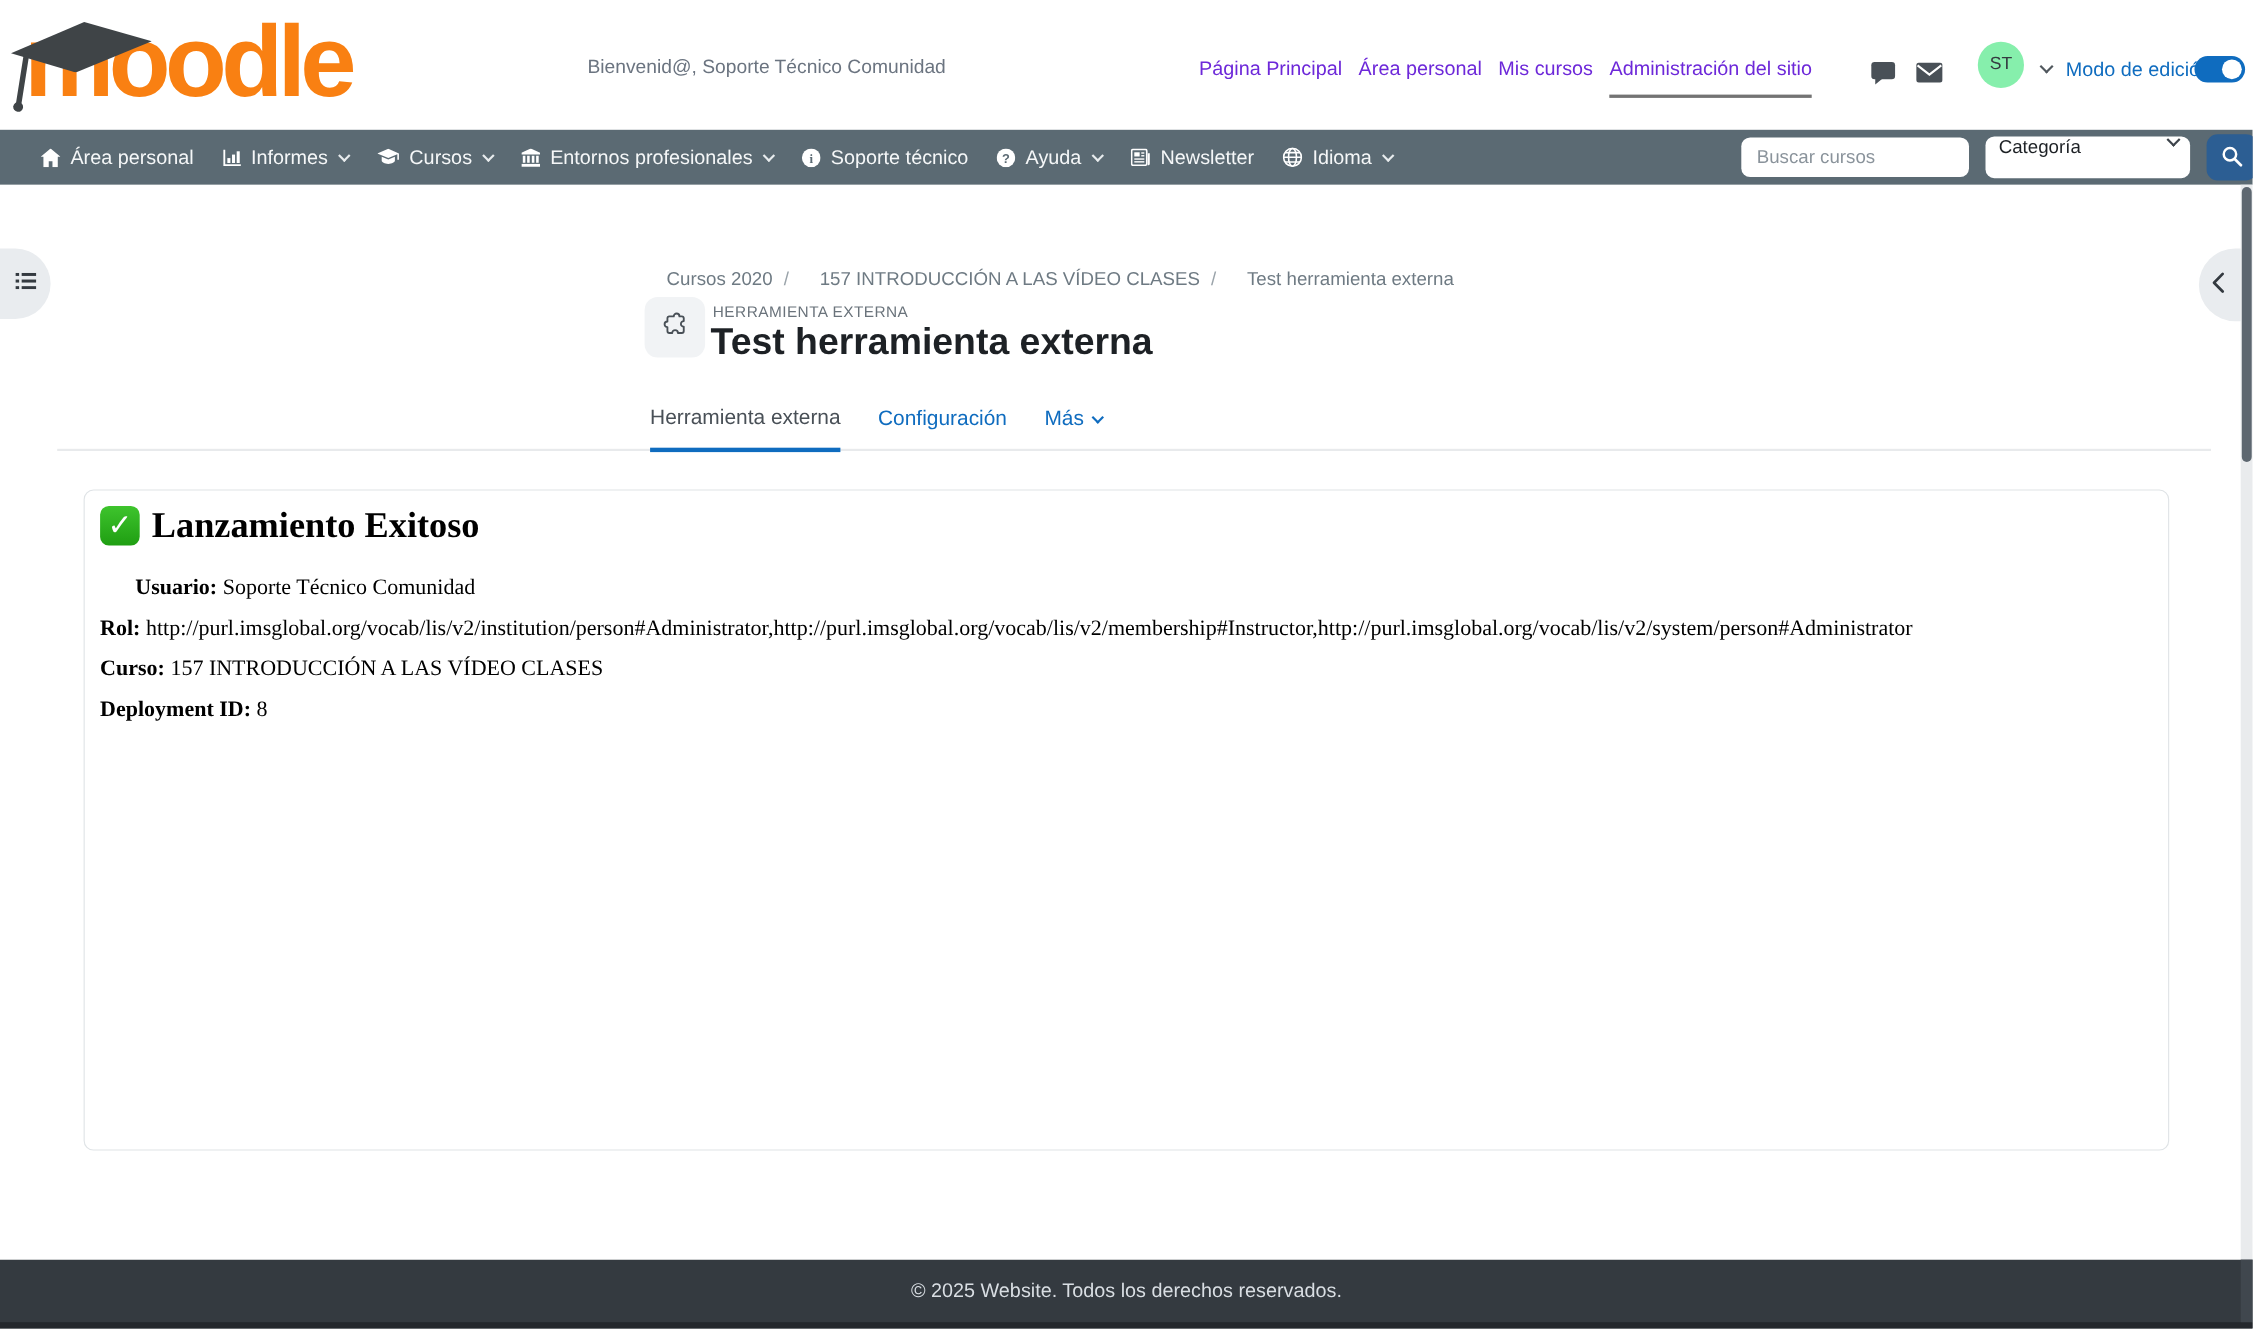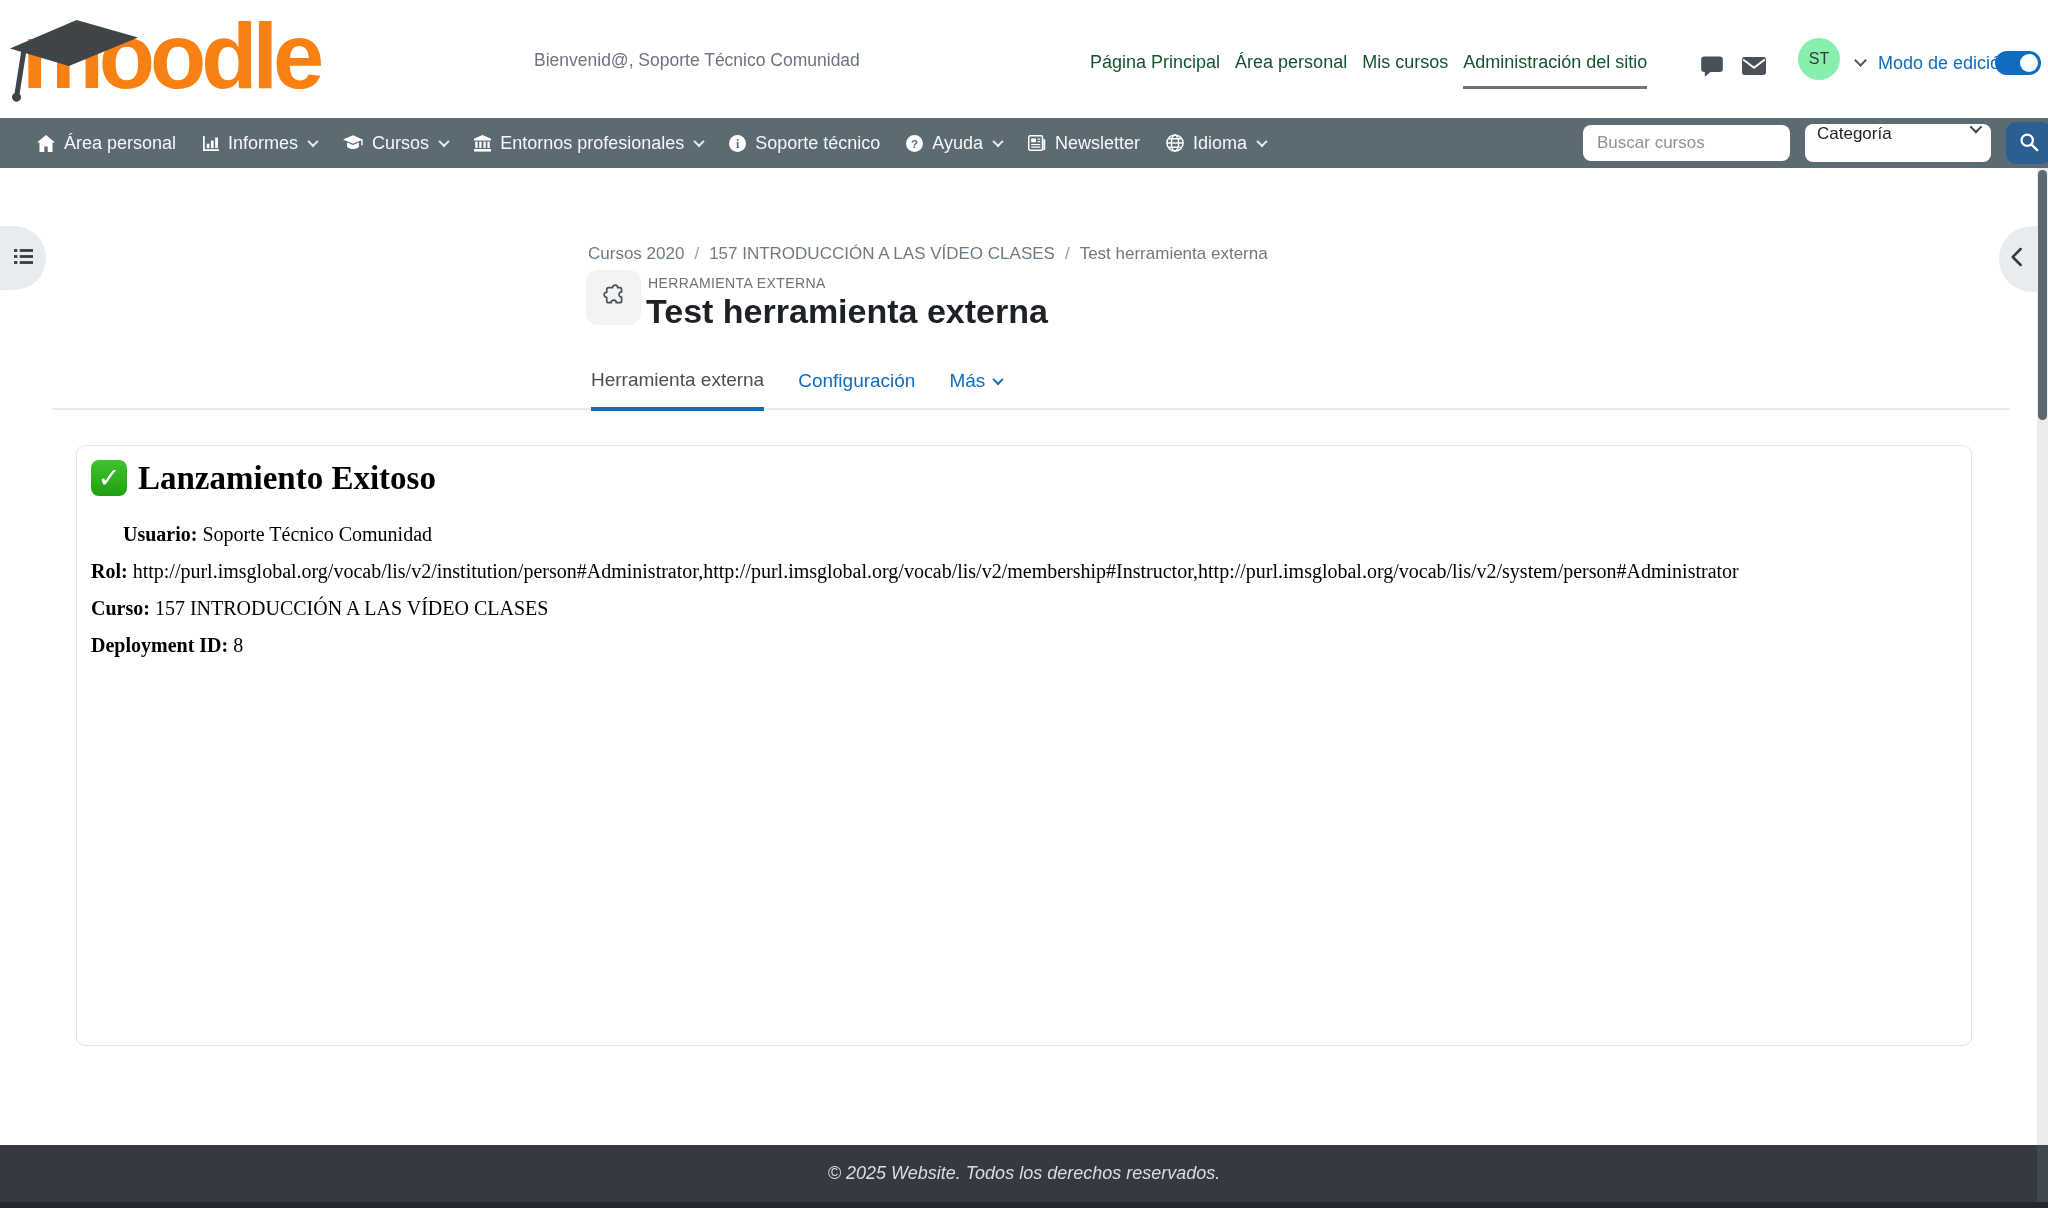--- a/index.html
+++ b/index.html
@@ -13,21 +13,21 @@
   .logo-text { font-size:92px; font-weight:700; color:#f98012; letter-spacing:-5px; line-height:104px; }
   .cap-board { position:absolute; left:-12px; top:16px; width:128px; height:46px; background:#3f4447;
                clip-path:polygon(0 62%, 52% 0, 100% 38%, 46% 100%); }
   .cap-tassel { position:absolute; left:-4px; top:44px; width:5px; height:48px; background:#3f4447;
                 transform:rotate(9deg); border-radius:3px; }
   .cap-tassel::after { content:""; position:absolute; left:-2px; bottom:-6px; width:9px; height:9px;
                        border-radius:50%; background:#3f4447; }
   .welcome { position:absolute; left:534px; top:50px; font-size:17.5px; color:#6b7480; }
 
   .primary-nav { position:absolute; left:1090px; top:0; display:flex; gap:15px; padding-top:52px; }
-  .primary-nav .pnav-item { font-size:18px; color:#14532d; padding-bottom:13px; cursor:pointer; white-space:nowrap; }
+  .primary-nav .pnav-item { font-size:18px; color:#6d28d9; padding-bottom:13px; cursor:pointer; white-space:nowrap; }
   .primary-nav .pnav-item.active { border-bottom:3px solid #737373; }
 
   .topbar-actions { position:absolute; left:1700px; top:0; height:118px; }
   .icon-btn { position:absolute; top:54px; width:26px; height:26px; cursor:pointer; }
   .avatar { position:absolute; left:98px; top:38px; width:42px; height:42px; border-radius:50%;
             background:#86efac; color:#343a40; font-size:16px; font-weight:400;
             display:flex; align-items:center; justify-content:center; cursor:pointer; }
   .user-caret { position:absolute; left:156px; top:56px; width:9px; height:9px;
                 border-right:2px solid #51585e; border-bottom:2px solid #51585e; transform:rotate(45deg); cursor:pointer; }
   .edit-label { position:absolute; left:178px; top:53px; font-size:18px; color:#0f6cbf; white-space:nowrap; }
@@ -57,21 +57,21 @@
   
   .main { position:relative; height:977px; background:#fff; }
 
   .drawer-btn { position:absolute; left:0; top:58px; width:46px; height:64px; background:#e9ecef;
                 border-radius:0 34px 34px 0; display:flex; align-items:center; justify-content:center; cursor:pointer; }
   .side-btn { position:absolute; right:11px; top:58px; width:38px; height:66px; background:#e9ecef;
               border-radius:36px 0 0 36px; display:flex; align-items:center; justify-content:center;
               padding-right:4px; cursor:pointer; }
 
   .breadcrumb { position:absolute; left:588px; top:76px; display:flex; gap:10px; font-size:17px; color:#6e7a83; }
-  .breadcrumb .crumb { cursor:pointer; white-space:nowrap; }
+  .breadcrumb .crumb { cursor:pointer; white-space:nowrap;margin-left:18px; }
   .breadcrumb .sep { color:#9aa3aa; }
 
   .activity-icon-box { position:absolute; left:586px; top:102px; width:55px; height:55px;
                        background:#f1f3f5; border-radius:12px; display:flex; align-items:center; justify-content:center; }
   .eyebrow { position:absolute; left:648px; top:107px; font-size:14px; color:#6a737b; letter-spacing:0.4px; }
   .page-title { position:absolute; left:646px; top:124px; font-size:34px; font-weight:700; color:#1d2125; }
 
   .tabs-wrap { position:absolute; left:52px; right:38px; top:195px; border-bottom:2px solid #e8eaec; }
   .tabs { display:flex; gap:34px; margin-left:539px; padding-top:6px; }
   .tab { font-size:19px; padding-bottom:16px; color:#0f6cbf; cursor:pointer; display:flex; align-items:center; gap:7px; }
@@ -85,21 +85,21 @@
   .check-badge { width:36px; height:36px; border-radius:8px; background:linear-gradient(#3ec42d,#1f9e12);
                  color:#fff; font-size:27px; font-weight:700; display:flex; align-items:center; justify-content:center;
                  font-family:"DejaVu Sans",sans-serif; }
   .field-line { margin:17px 0 0 0; font-size:20px; line-height:20px; white-space:nowrap; }
   .field-line:first-of-type { margin-top:26px;margin-left:32px; }
   .field-line b { margin-right:5px; }
 
   
   .footer { height:63px; background:#343a40; border-bottom:6px solid #24282d;
             display:flex; align-items:center; justify-content:center; }
-  .footer span { font-size:18px; color:#d9dee3;font-style:italic; }
+  .footer span { font-size:18px; color:#d9dee3; }
 
   
   .scroll-track { position:absolute; right:0; top:168px; width:11px; height:977px; background:#e9ebed; }
   .scroll-thumb { position:absolute; left:1px; top:2px; width:9px; height:250px; background:#5d6770; border-radius:5px; cursor:pointer; }
   .scroll-footer { position:absolute; right:0; top:1145px; width:11px; height:57px; background:#40474e; }
 </style>
 </head>
 <body>
 
 <div class="app">

